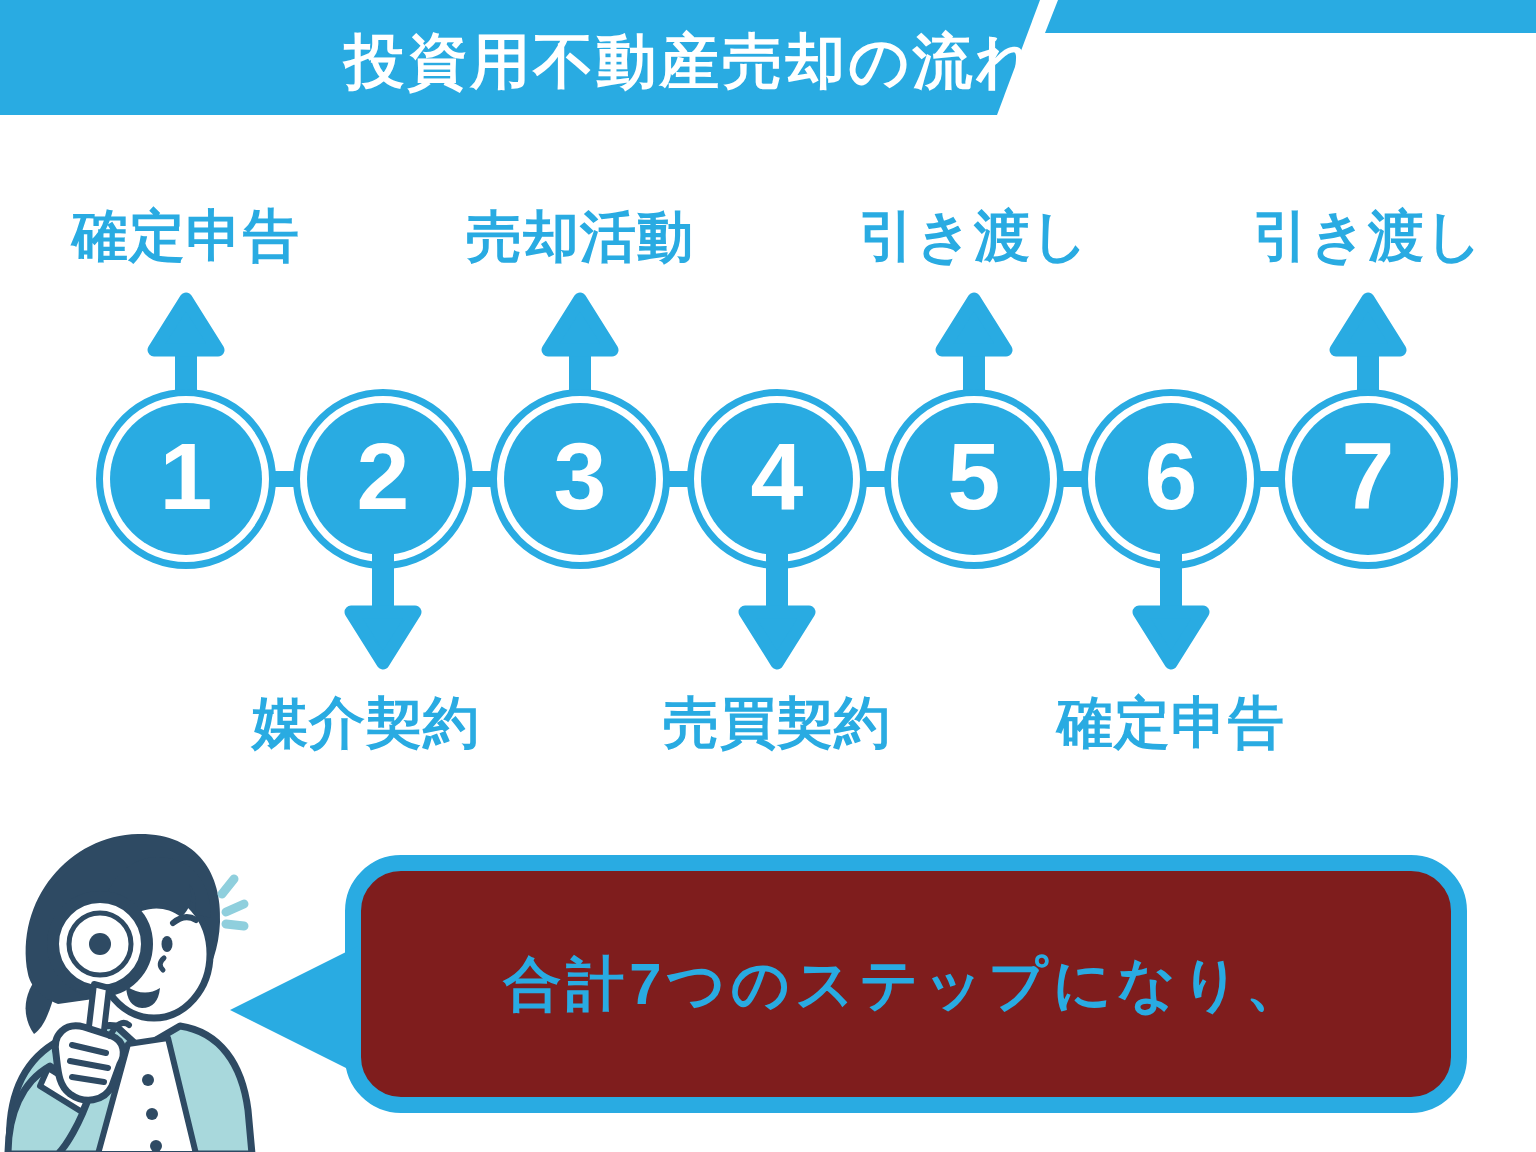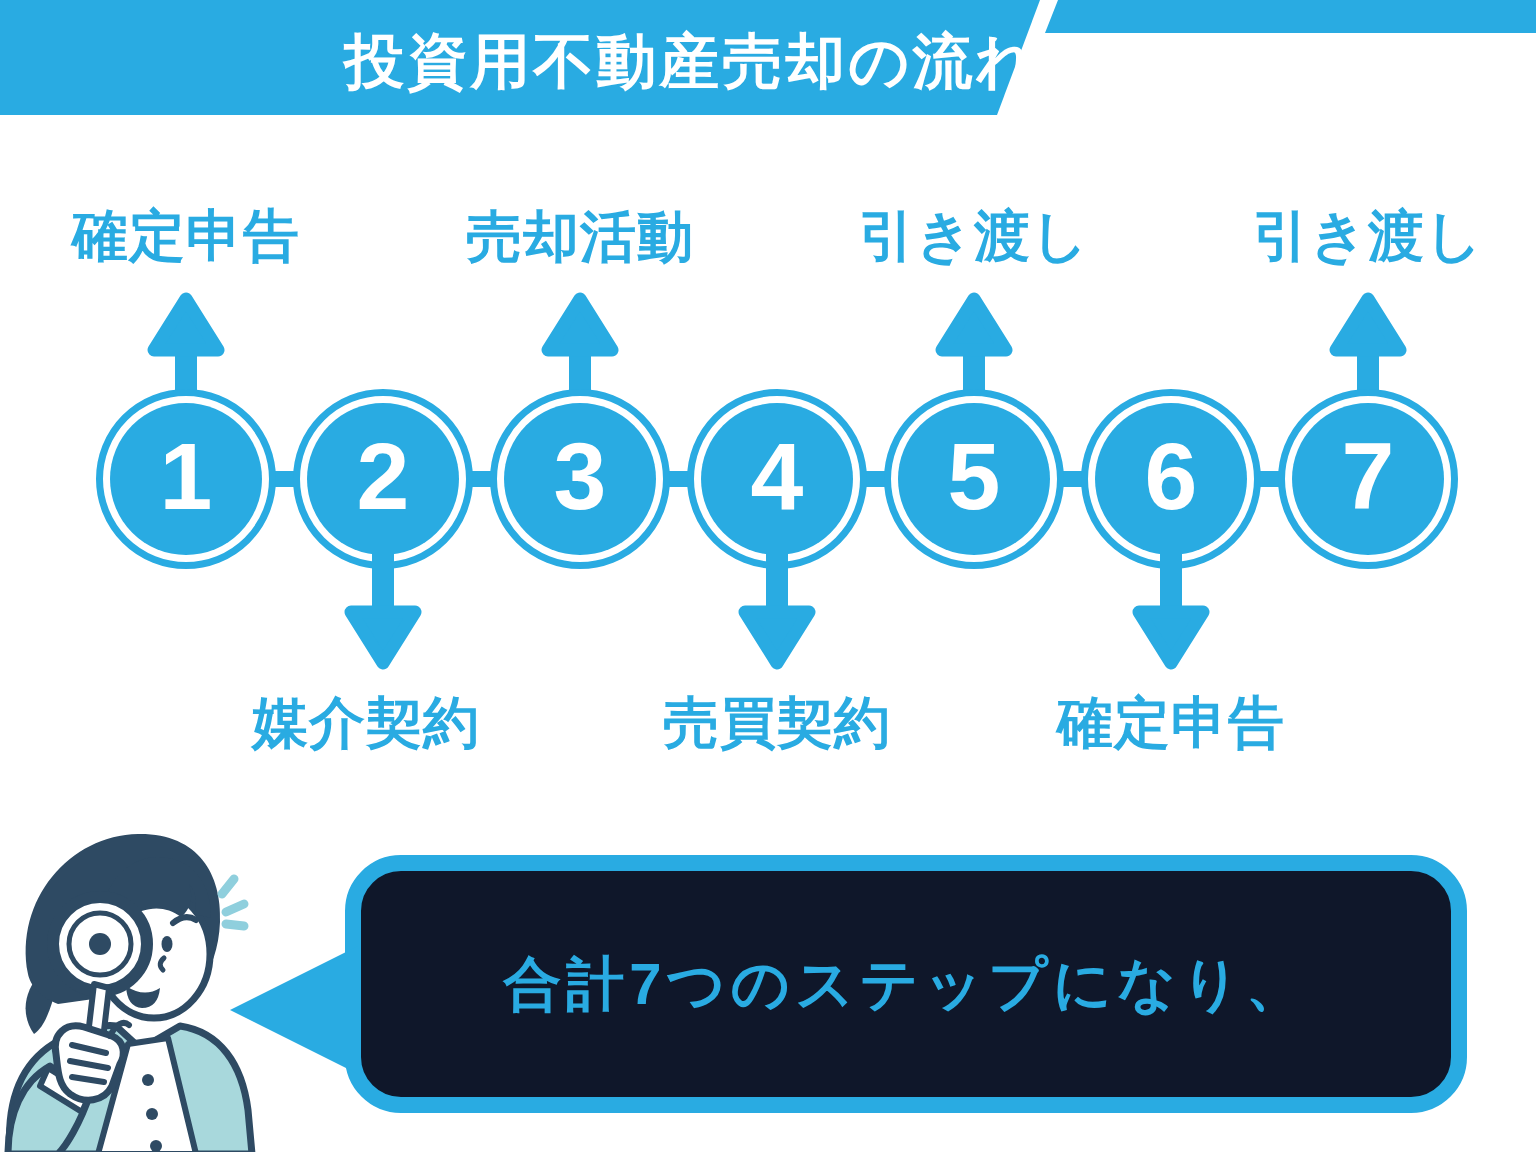--- a/index.html
+++ b/index.html
@@ -53,21 +53,21 @@
   .connector{
     position:absolute;top:471px;height:16px;width:26px;
     background:var(--primary);
   }
   .arrow{position:absolute;}
   .arrow path{fill:var(--primary);stroke:var(--primary);stroke-width:13;stroke-linejoin:round;}
   .arrow rect{fill:var(--primary);}
   
   .callout{
     position:absolute;left:345px;top:855px;width:1122px;height:258px;
-    background:#0f172a;
+    background:#7f1d1d;
     border:16px solid var(--primary);
     border-radius:56px;
     display:flex;flex-direction:column;align-items:center;justify-content:center;
     gap:14px;
   }
   .callout-line{
     color:var(--primary);
     font-size:58px;font-weight:bold;letter-spacing:5px;
     white-space:nowrap;line-height:1.1;
   }

